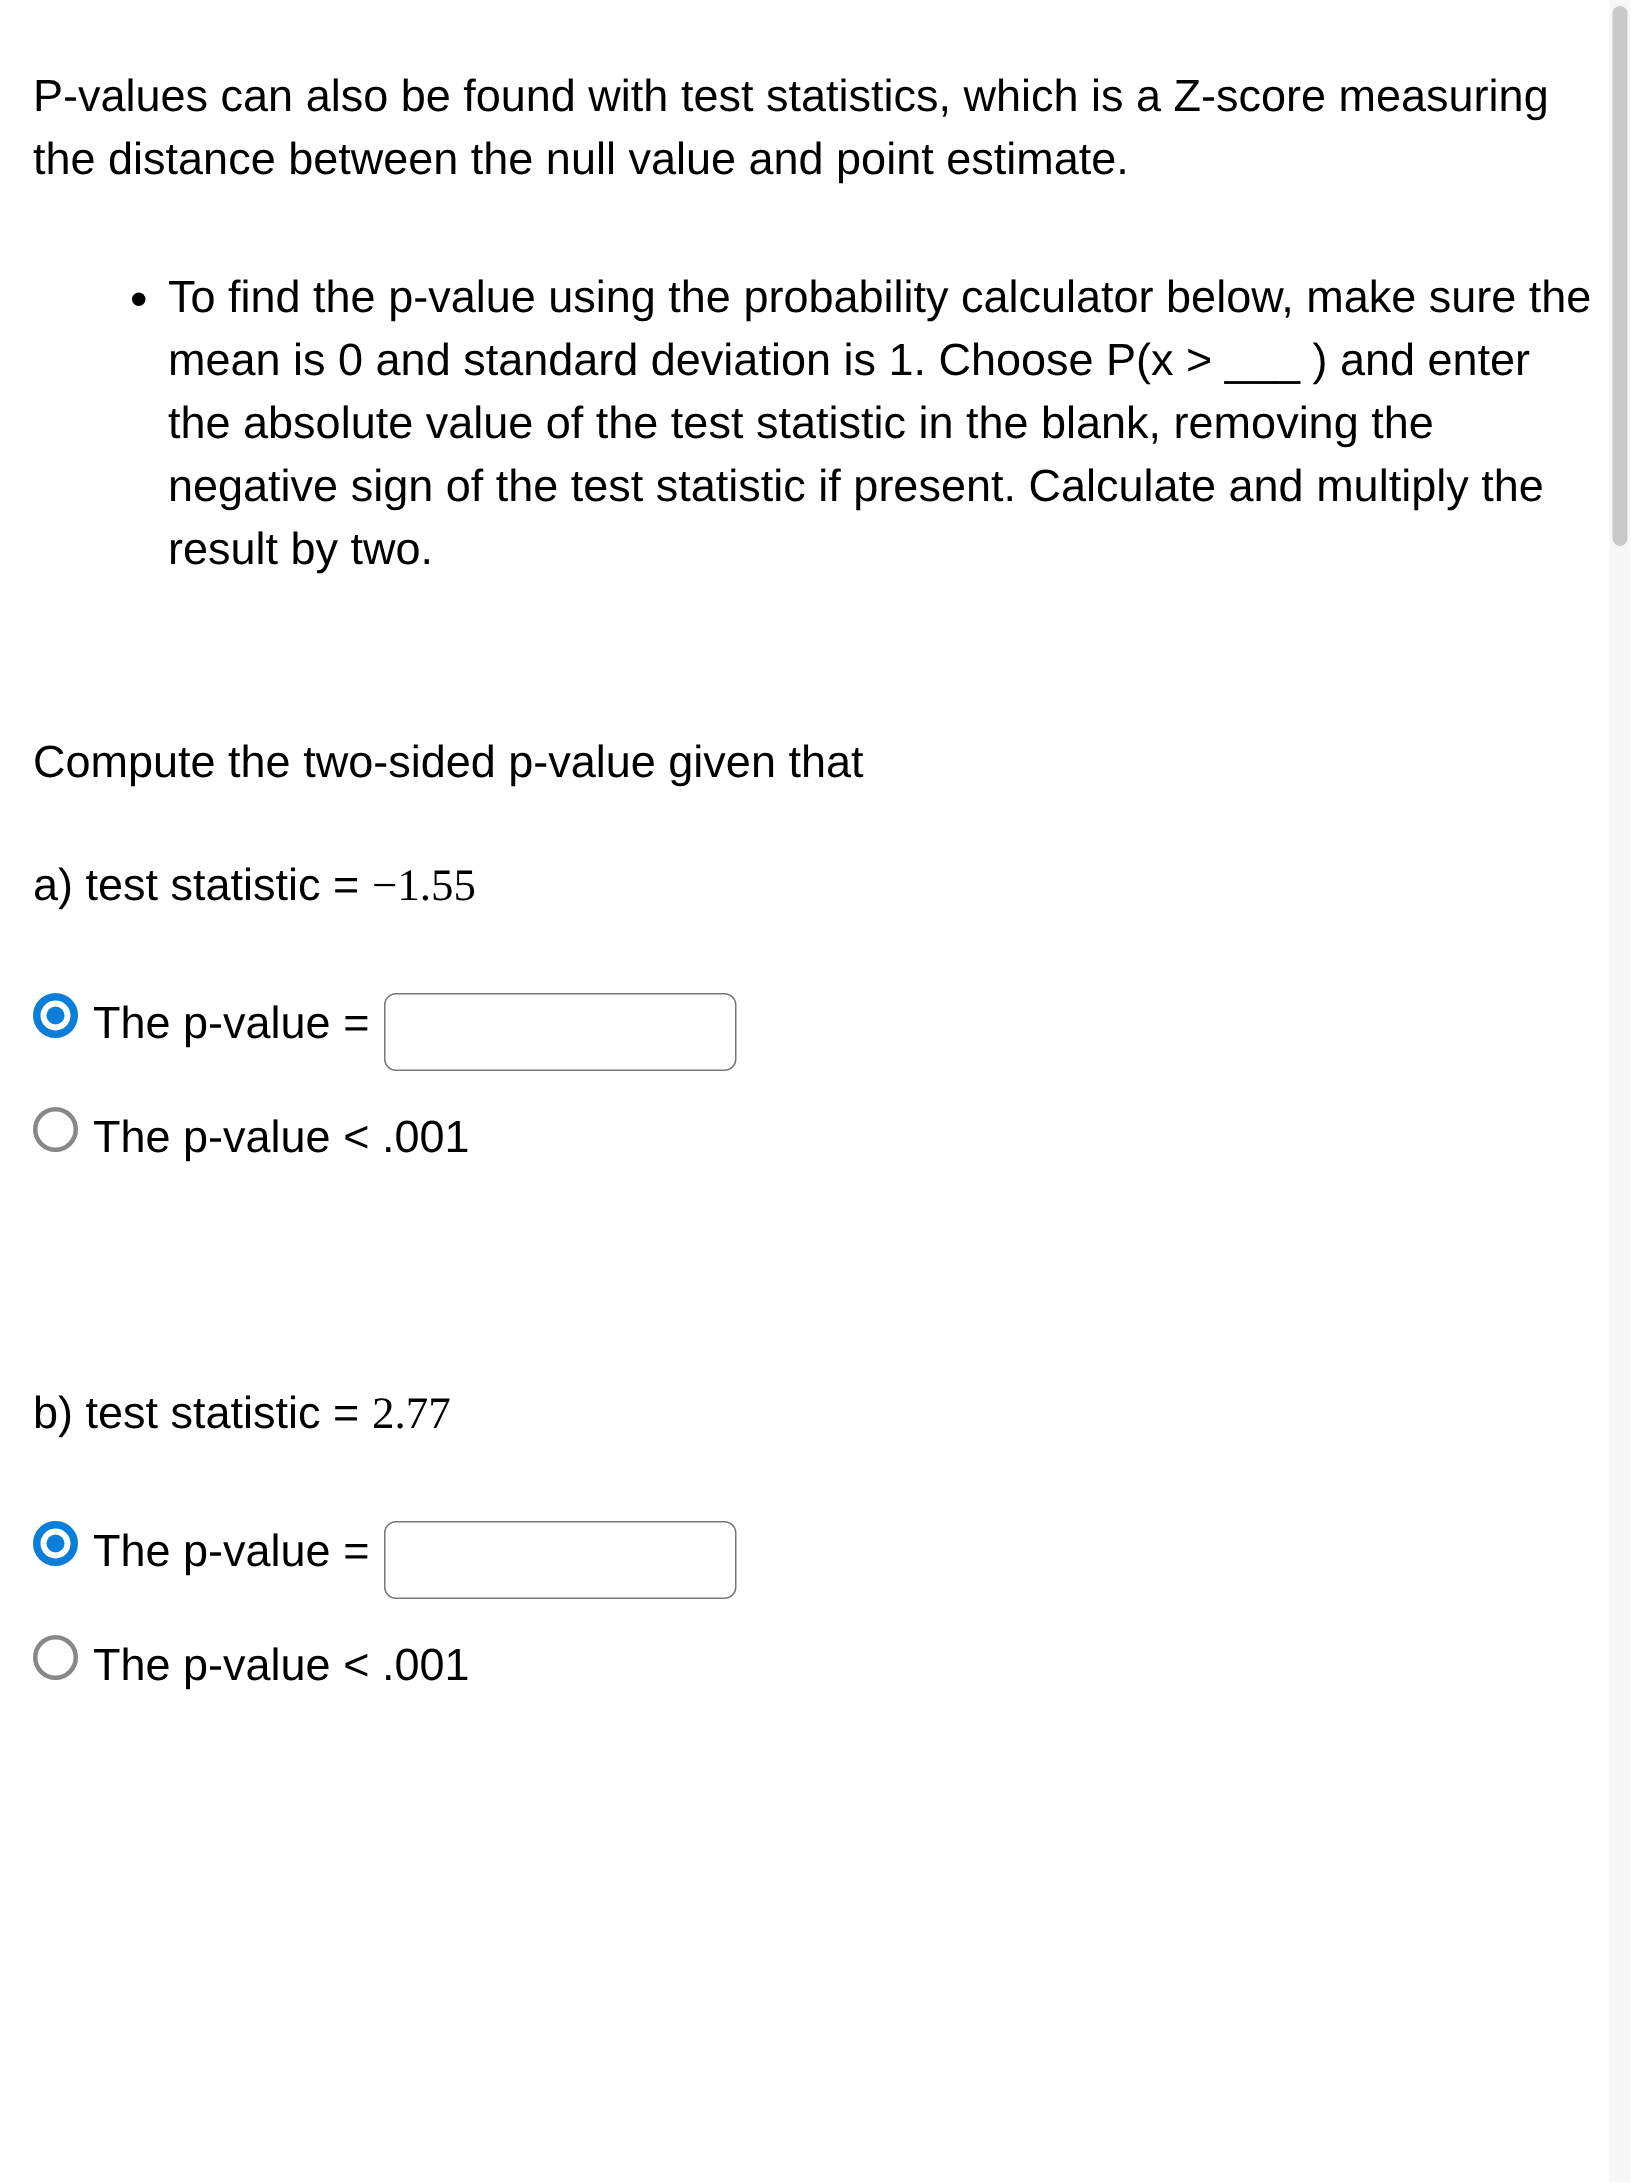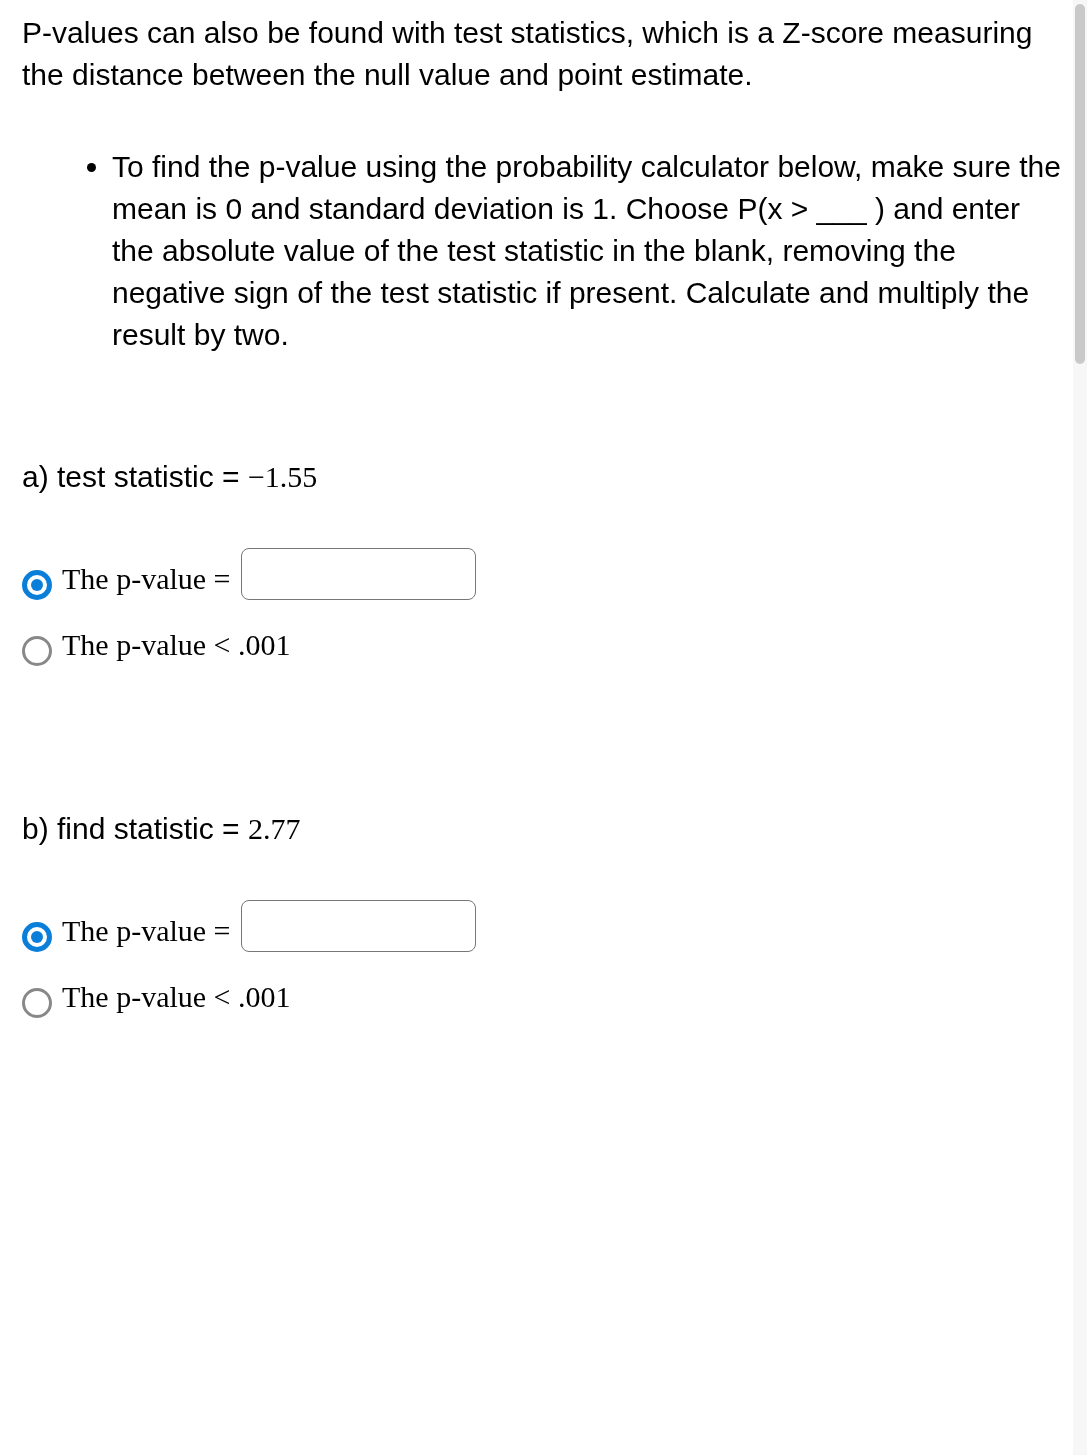--- a/index.html
+++ b/index.html
@@ -6,21 +6,21 @@
     margin: 0;
     padding: 0;
     background: #ffffff;
     font-family: "Trebuchet MS", "Lucida Sans Unicode", Verdana, sans-serif;
     color: #000000;
   }
   .page {
     width: 1087px;
     min-height: 1455px;
     box-sizing: border-box;
-    padding: 12px 22px 40px 22px;
+    padding: 44px 22px 40px 22px;
     font-size: 30px;
     line-height: 1.4;
     position: relative;
   }
   .intro {
     margin-bottom: 50px;
   }
   ul.bullet {
     list-style: disc;
     padding-left: 90px;
@@ -34,24 +34,23 @@
   }
   .part-label {
     margin-bottom: 50px;
     margin-top: 28px;
   }
   .math {
     font-family: "Cambria Math", "STIXGeneral", "Times New Roman", serif;
   }
   .option-row {
     display: flex;
-    align-items: flex-end;
+    align-items: flex-start;
     margin-bottom: 24px;
     gap: 10px;
-    font-family: Liberation Serif, serif;
   }
   .radio {
     width: 30px;
     height: 30px;
     border: 3px solid #888;
     border-radius: 50%;
     box-sizing: border-box;
     display: inline-block;
     flex-shrink: 0;
     position: relative;
@@ -105,40 +104,41 @@
 <body>
 
 <div class="page">
 
   <div class="intro">P-values can also be found with test statistics, which is a Z-score measuring the distance between the null value and point estimate.</div>
 
   <ul class="bullet">
     <li>To find the p-value using the probability calculator below, make sure the mean is 0 and standard deviation is 1. Choose P(x &gt; ___ ) and enter the absolute value of the test statistic in the blank, removing the negative sign of the test statistic if present. Calculate and multiply the result by two.</li>
   </ul>
 
+  <div class="prompt">Compute the two-sided p-value given that</div>
 
   <div class="part-label">
     <span>a) test statistic = </span><span class="math">−1.55</span>
   </div>
 
   <div class="option-row">
     <span class="radio selected"></span>
     <span>The p-value =</span>
     <input class="answer-input" type="text" value="" style="">
   </div>
 
   <div class="option-row">
     <span class="radio"></span>
     <span>The p-value &lt; .001</span>
   </div>
 
   <div class="section-gap"></div>
 
   <div class="part-label">
-    <span>b) find statistic = </span><span class="math">2.77</span>
+    <span>b) test statistic = </span><span class="math">2.77</span>
   </div>
 
   <div class="option-row">
     <span class="radio selected"></span>
     <span>The p-value =</span>
     <input class="answer-input" type="text" value="" style="">
   </div>
 
   <div class="option-row">
     <span class="radio"></span>

